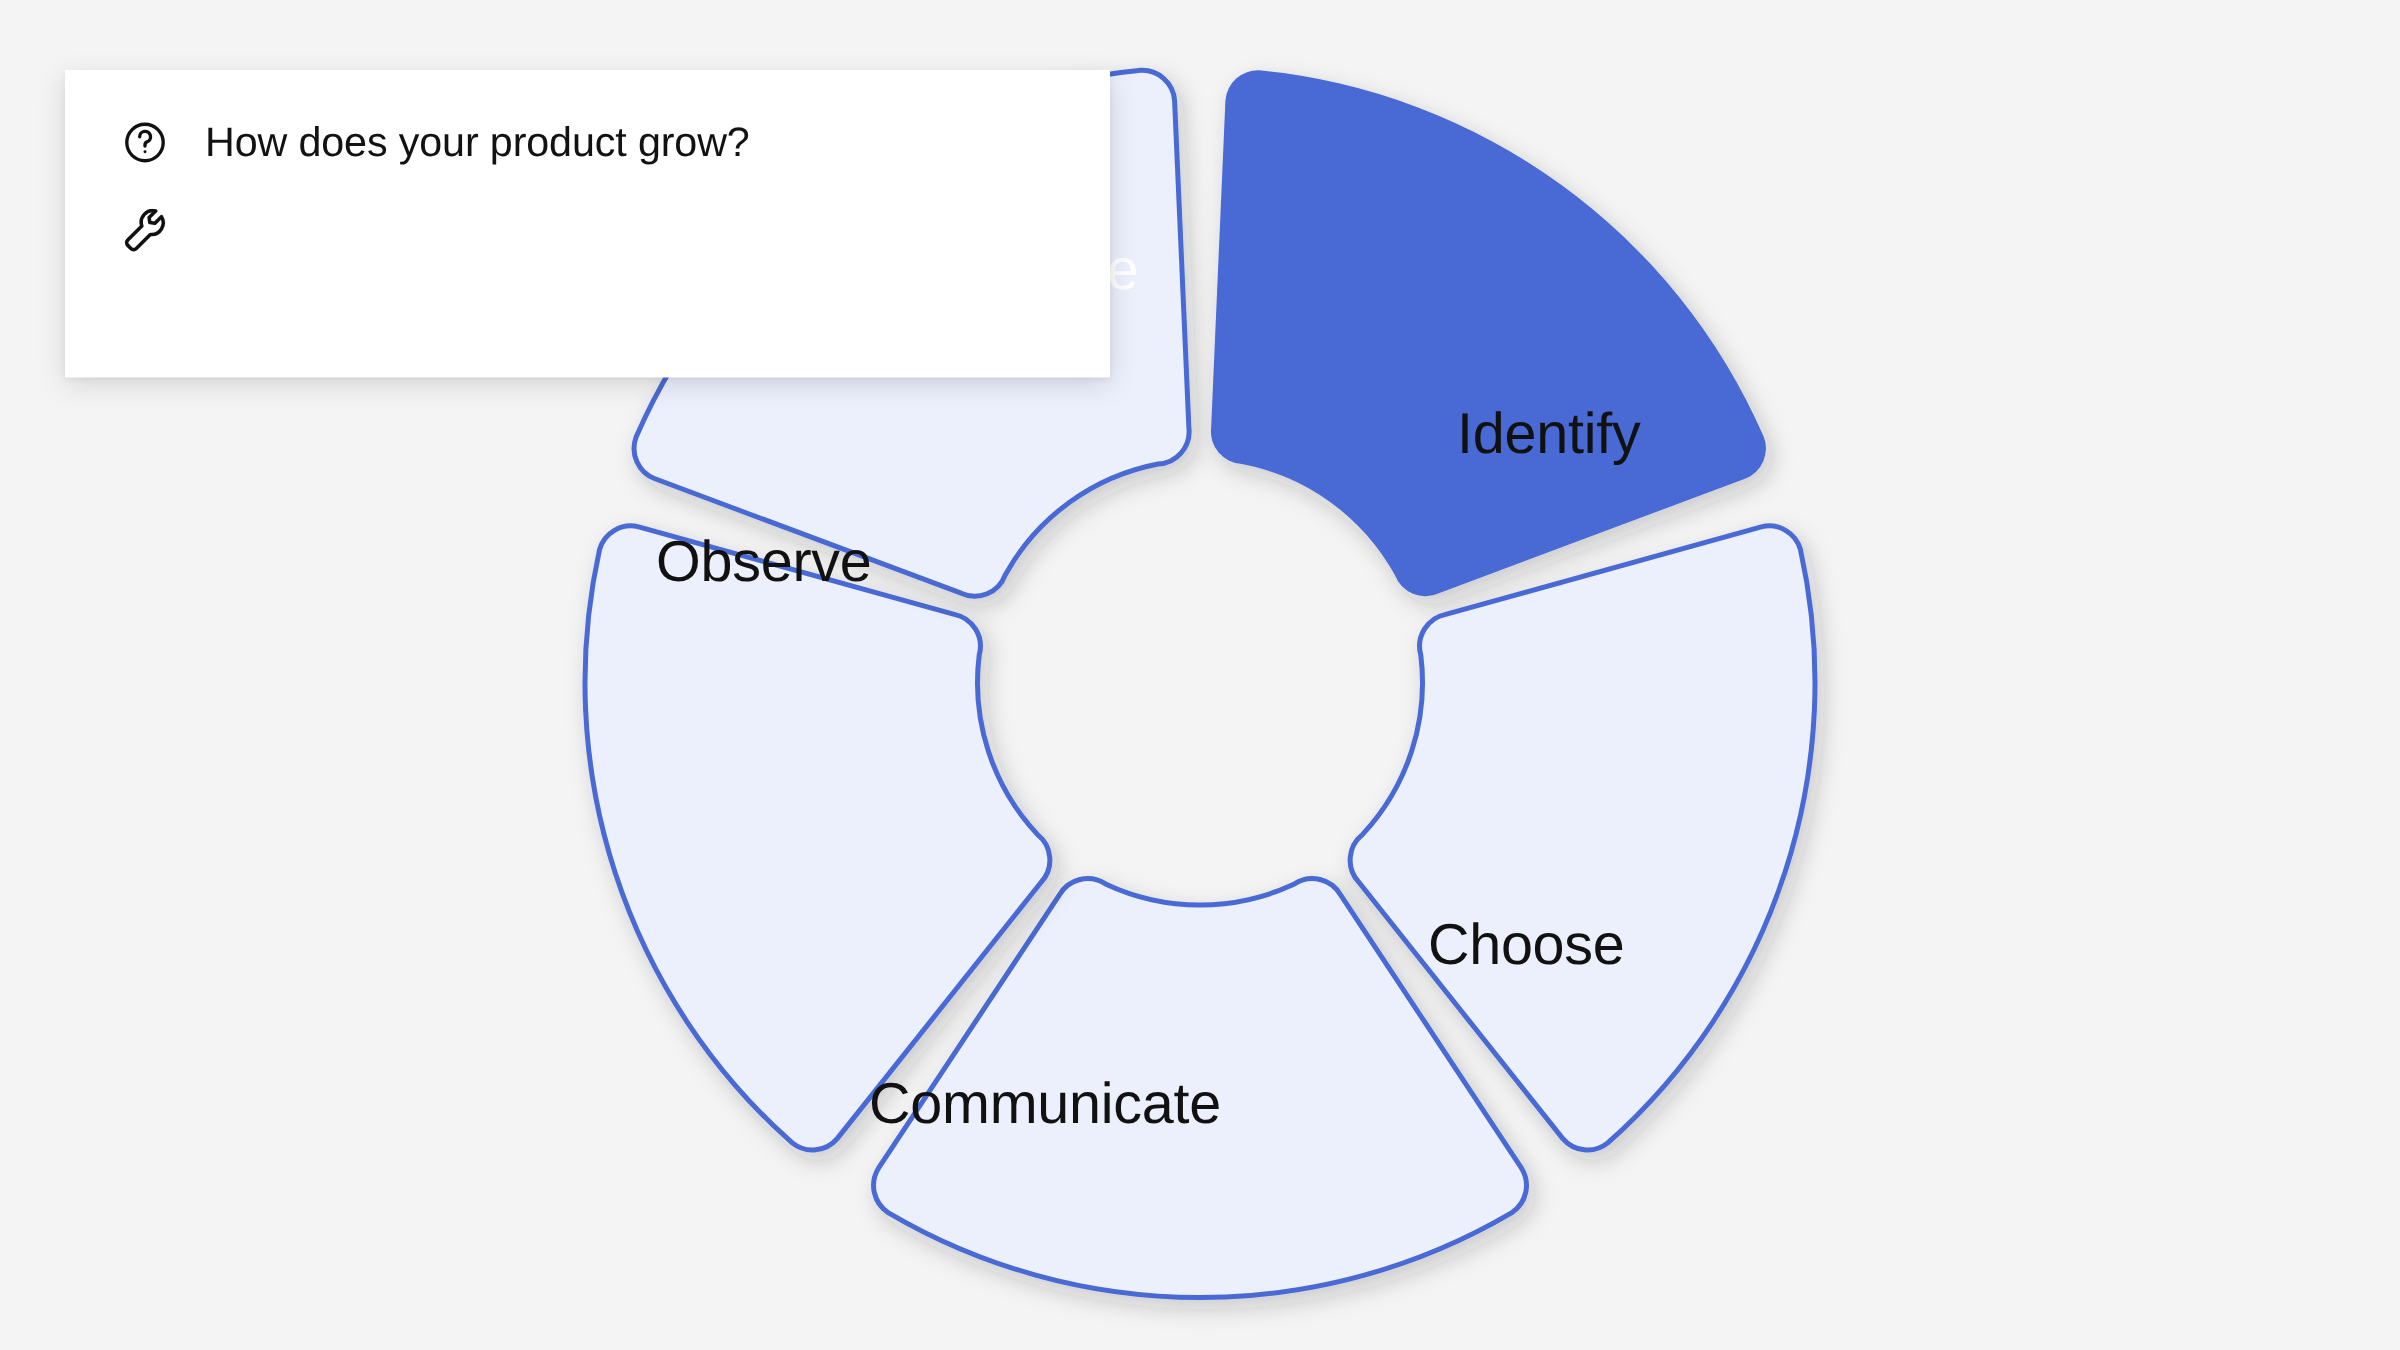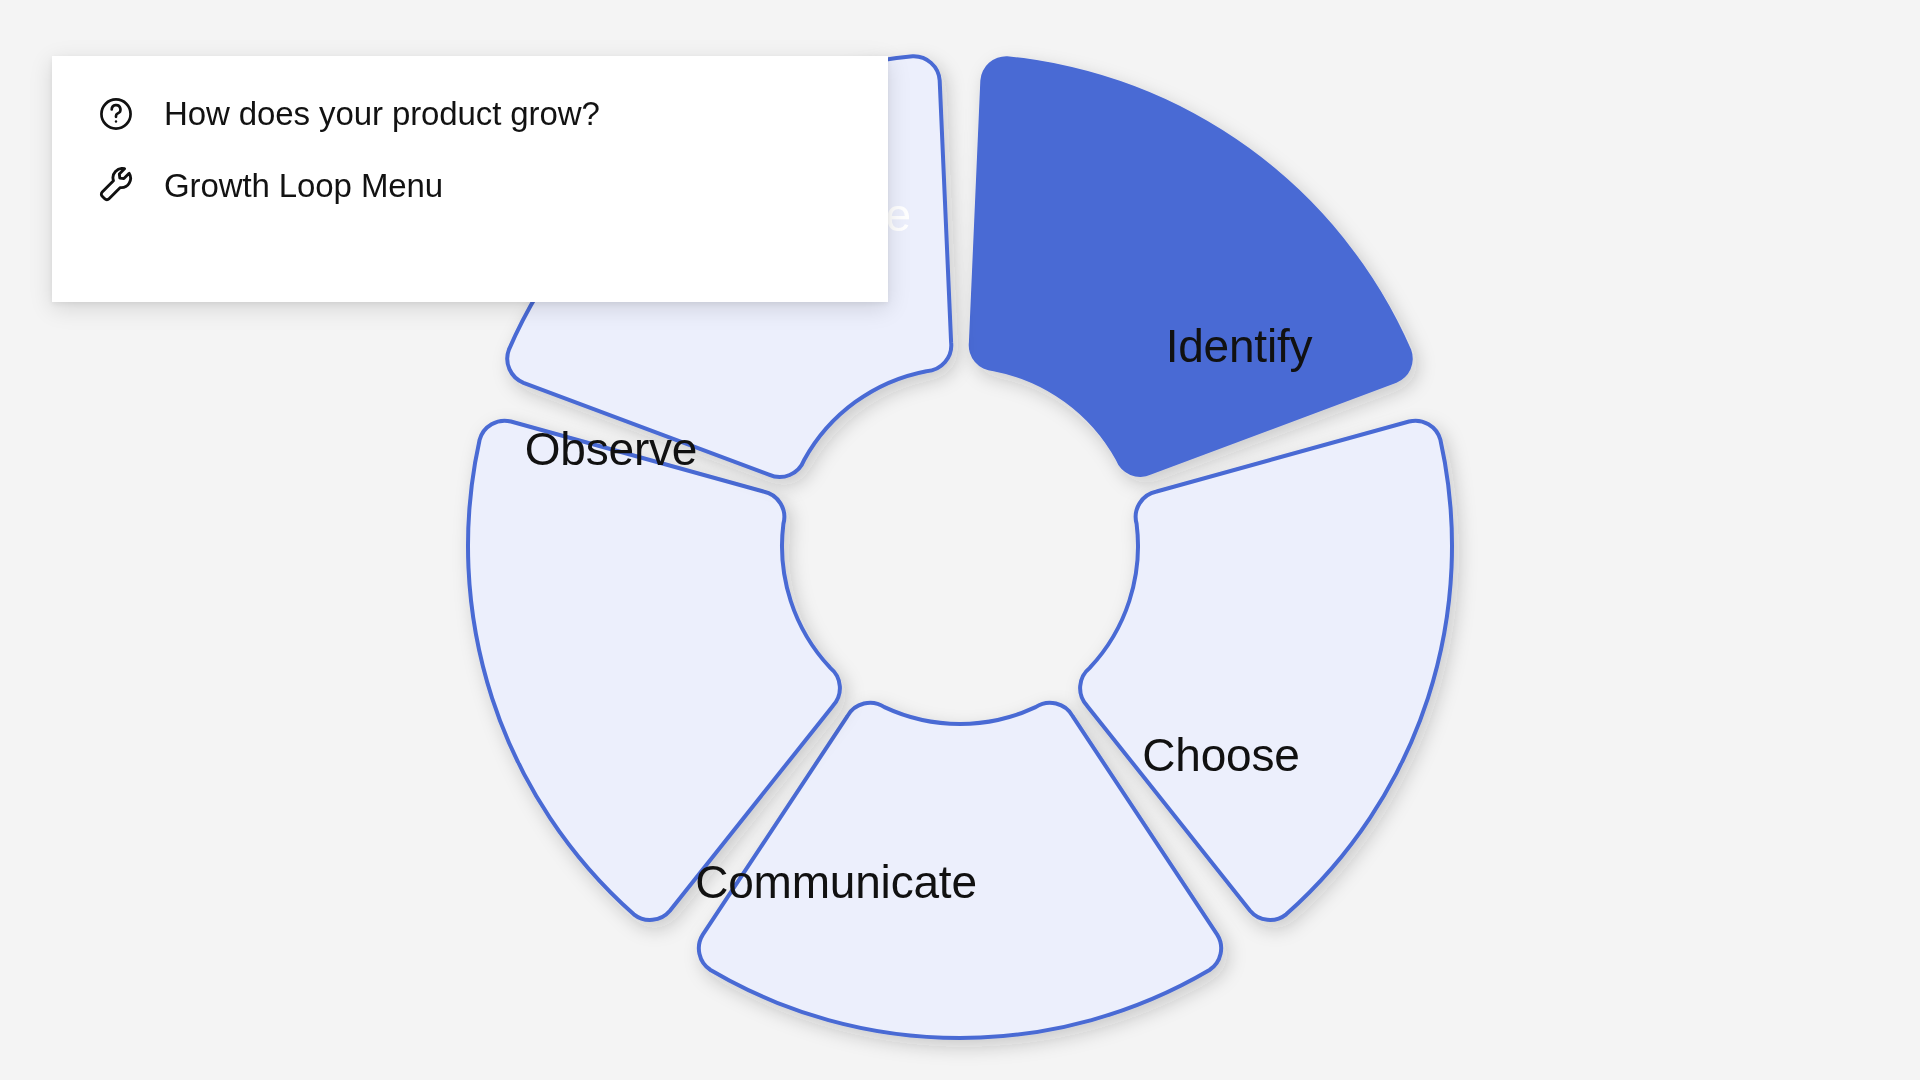--- a/index.html
+++ b/index.html
@@ -122,16 +122,15 @@
   <div class="menu-row">
     <span class="menu-icon">
       <svg width="38" height="38" viewBox="0 0 24 24" fill="none" stroke="#111111" stroke-width="1.8" stroke-linecap="round" stroke-linejoin="round">
         <path d="M20.3 4.0 L17.0 7.3 L14.4 7.0 L14.1 4.4 L17.4 1.1
                  a5.9 5.9 0 0 0 -7.0 7.6 L3.3 15.8
                  a1.9 1.9 0 0 0 0 2.7 l1.6 1.6
                  a1.9 1.9 0 0 0 2.7 0 l7.1 -7.1
                  a5.9 5.9 0 0 0 5.6 -9.0 Z"></path>
       </svg>
     </span>
-    <span class="menu-text">Growth Loop Menu</span>
   </div>
 
 </div>
 
 </body></html>

